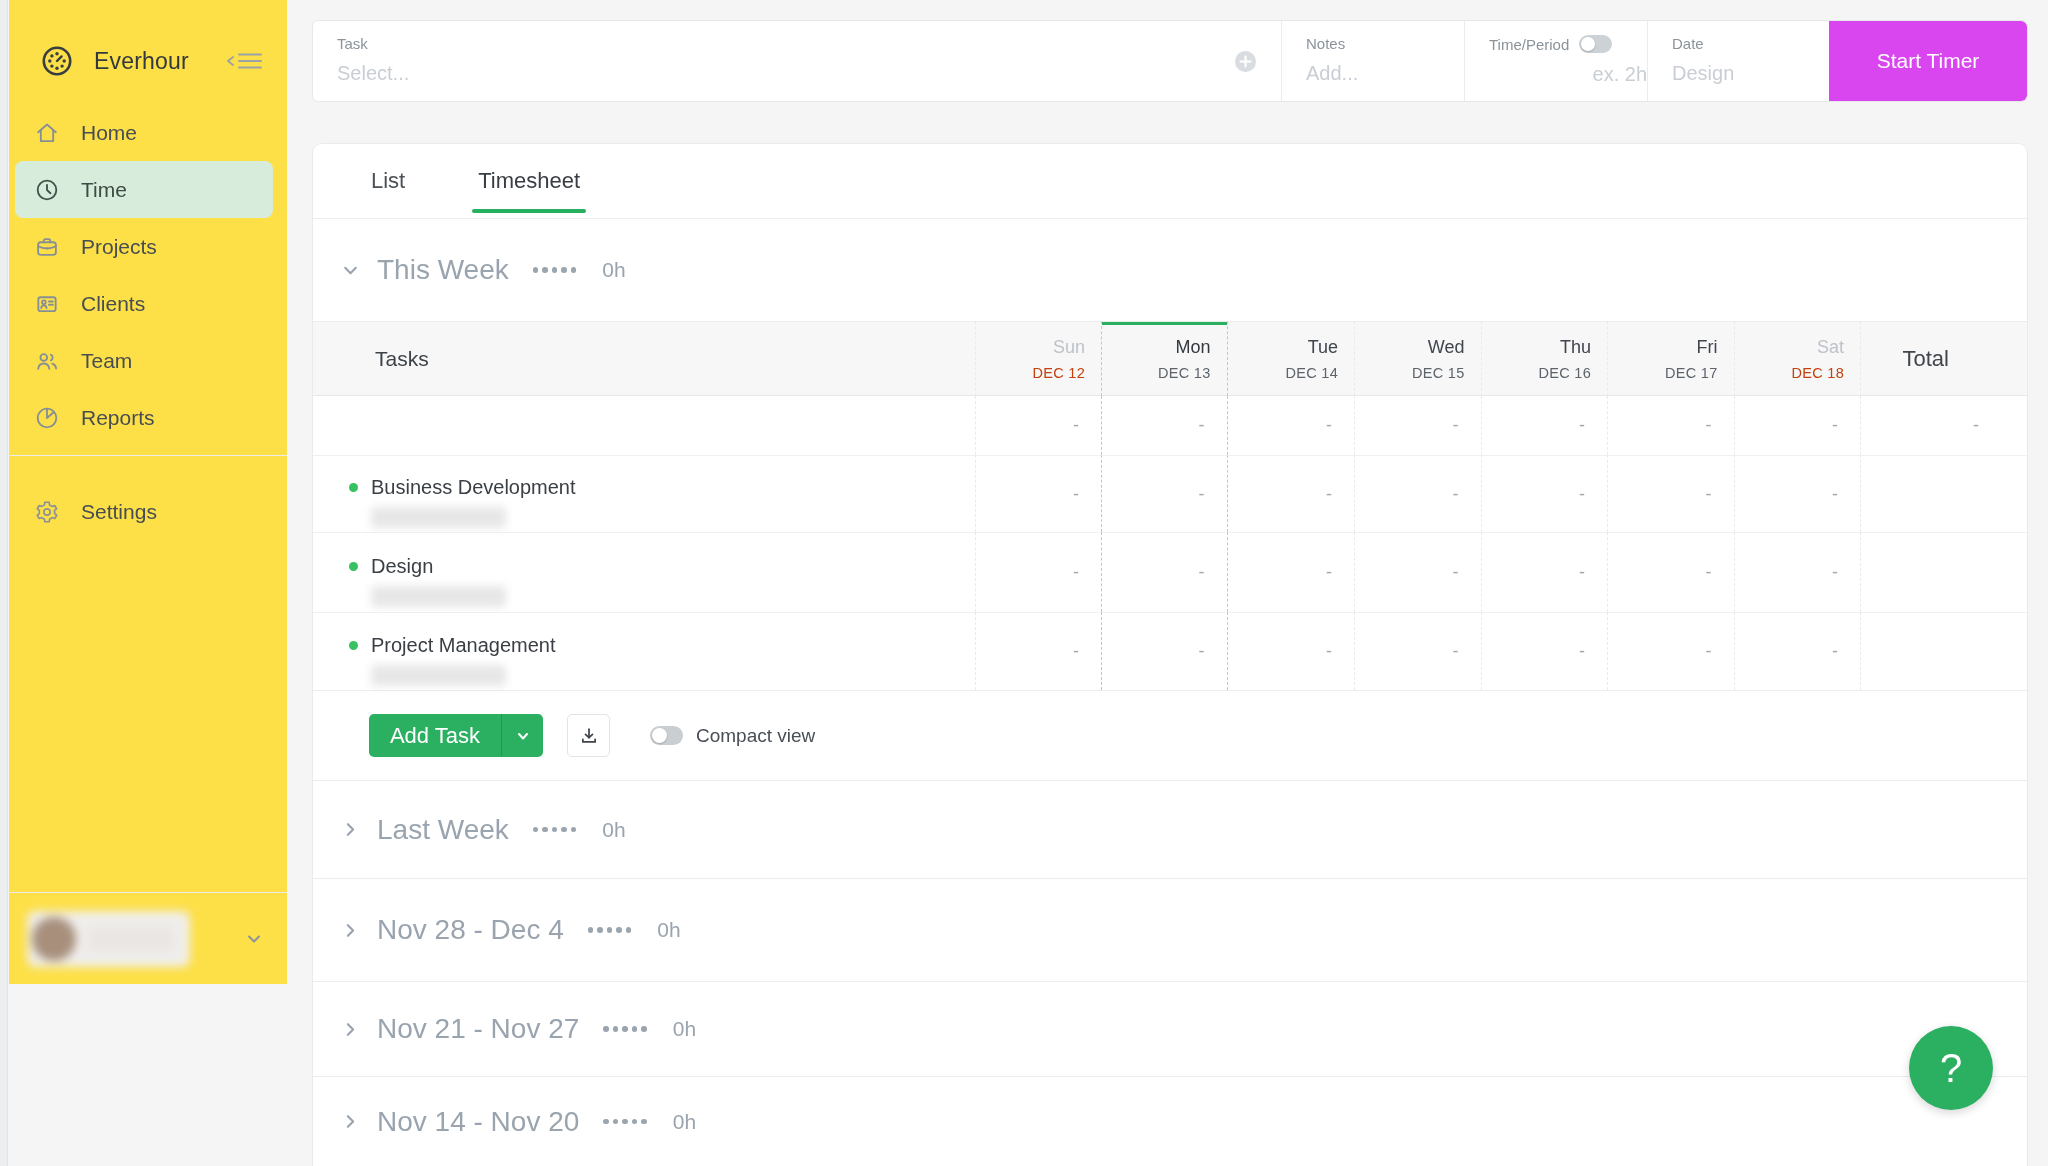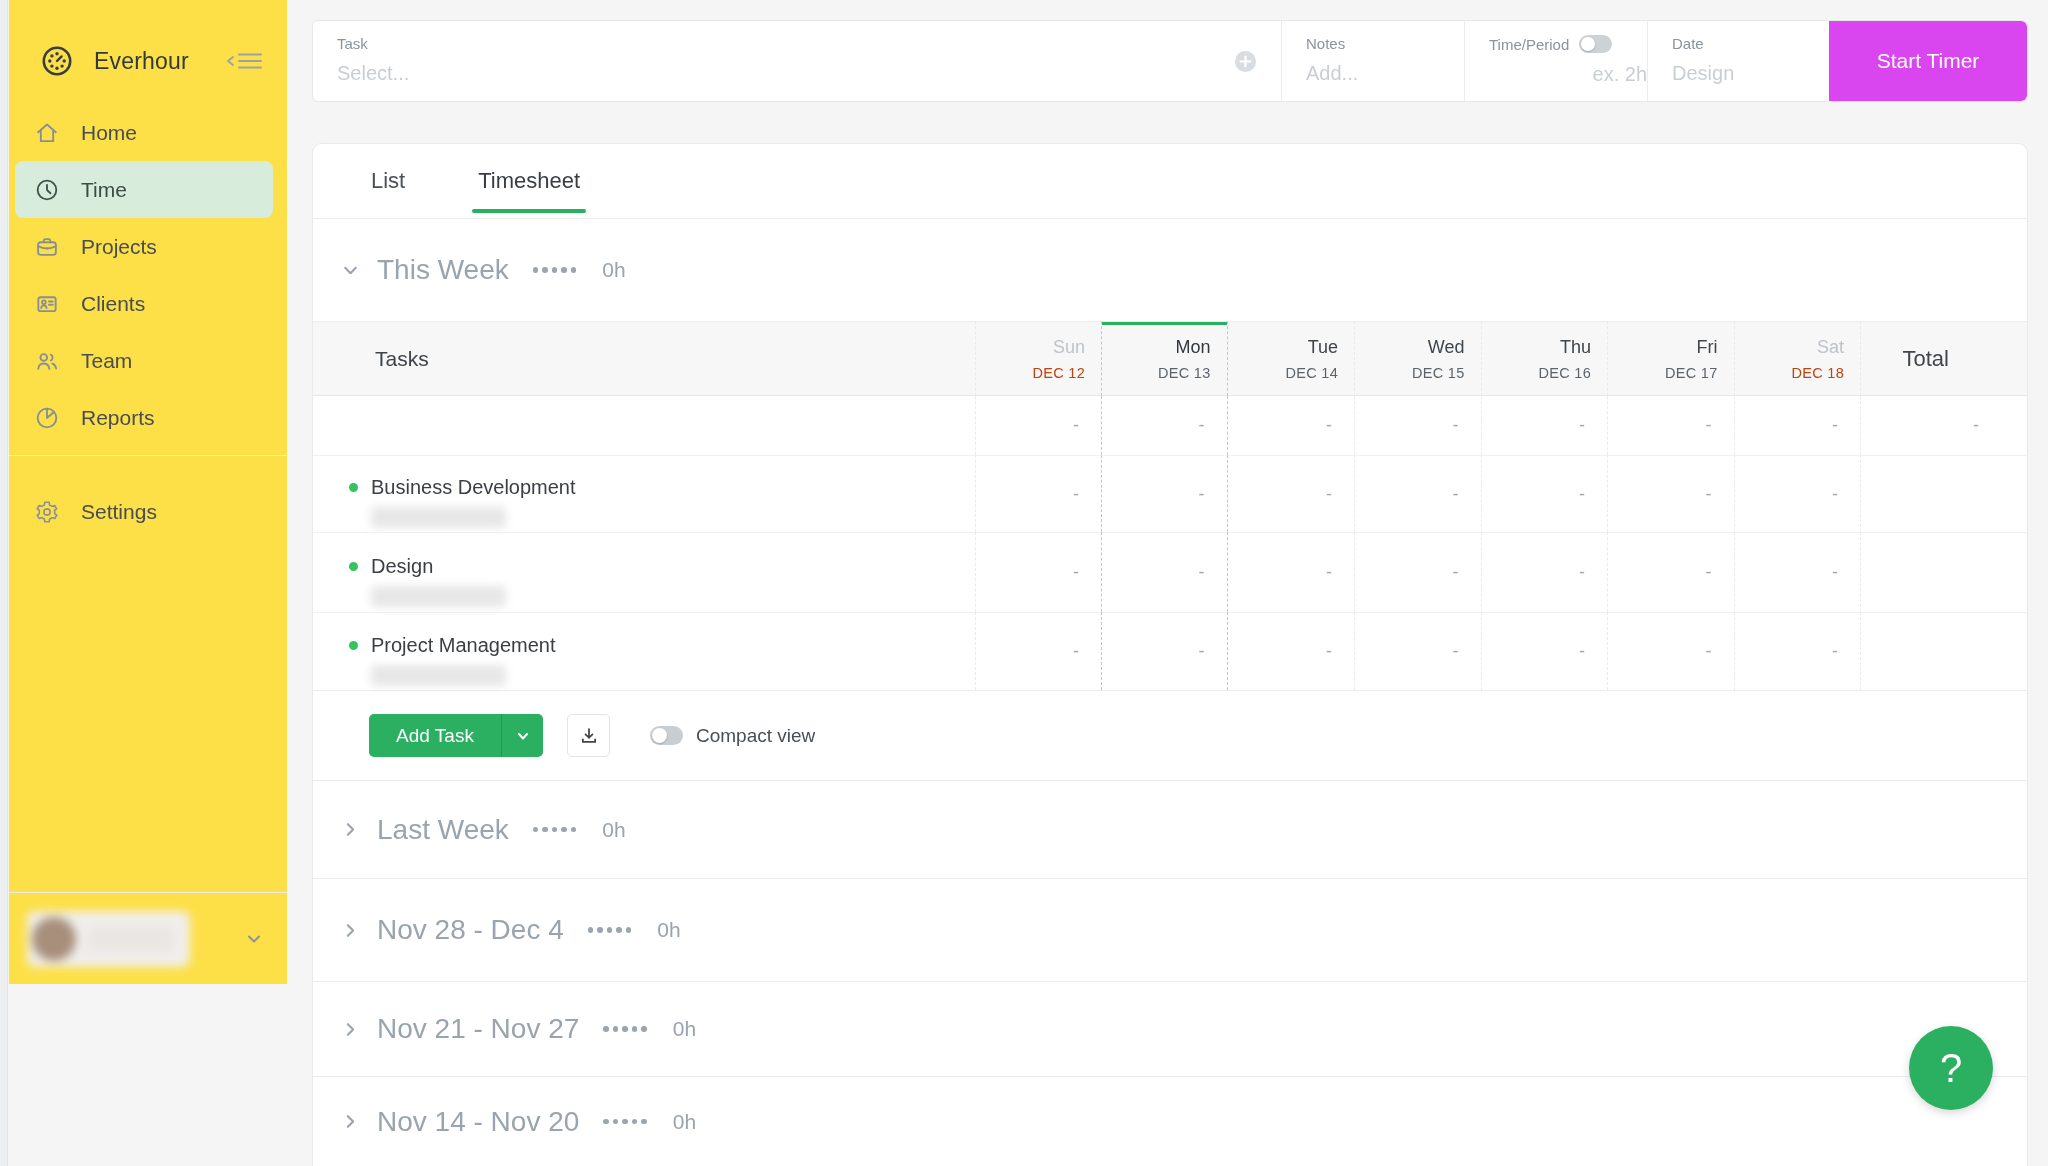--- a/index.html
+++ b/index.html
@@ -86,21 +86,21 @@
   .td.num.tot { padding-right:48px; cursor:default; }
   .td-task { display:flex; flex-direction:column; justify-content:center; padding-left:36px; cursor:pointer; }
   .trow { display:flex; align-items:center; gap:13px;margin-top:16px; }
   .gdot { width:9px; height:9px; border-radius:50%; background:#37c160; flex:0 0 auto; }
   .tname { font-size:20px; color:#3a3f45; }
   .redact { width:135px; height:21px; background:#e7e7e8; border-radius:4px; filter:blur(4px); margin:8px 0 0 22px; }
 
   
   .tfoot { height:90px; border-top:1px solid #ececee; display:flex; align-items:center; padding-left:56px; }
   .addtask { display:flex; height:43px; border-radius:5px; overflow:hidden; cursor:pointer; }
-  .addtask .main { width:132px; background:#2bb062; color:#fff; font-size:19px; display:flex; align-items:center; justify-content:center; }
+  .addtask .main { width:132px; background:#2bb062; color:#fff; font-size:22px; display:flex; align-items:center; justify-content:center; }
   .addtask .arrow { width:42px; background:#2bb062; border-left:1px solid rgba(0,0,0,.14); display:flex; align-items:center; justify-content:center; }
   .dl-btn { width:43px; height:43px; border:1px solid #e3e4e6; border-radius:5px; background:#fff; margin-left:24px; display:flex; align-items:center; justify-content:center; cursor:pointer; }
   .cv-toggle { width:33px; height:19px; border-radius:10px; background:#c9ced3; position:relative; margin-left:40px; cursor:pointer; }
   .cv-toggle .knob { position:absolute; left:2px; top:2px; width:15px; height:15px; background:#fff; border-radius:50%; box-shadow:0 1px 2px rgba(0,0,0,.2); }
   .cv-label { font-size:19px; color:#494f56; margin-left:13px; }
 
   
   .help-fab { position:absolute; left:1909px; top:1026px; width:84px; height:84px; border-radius:50%; background:#2bb062; color:#fff; font-size:40px; display:flex; align-items:center; justify-content:center; box-shadow:0 3px 10px rgba(0,0,0,.16); cursor:pointer; }
 
   svg { display:block; }

